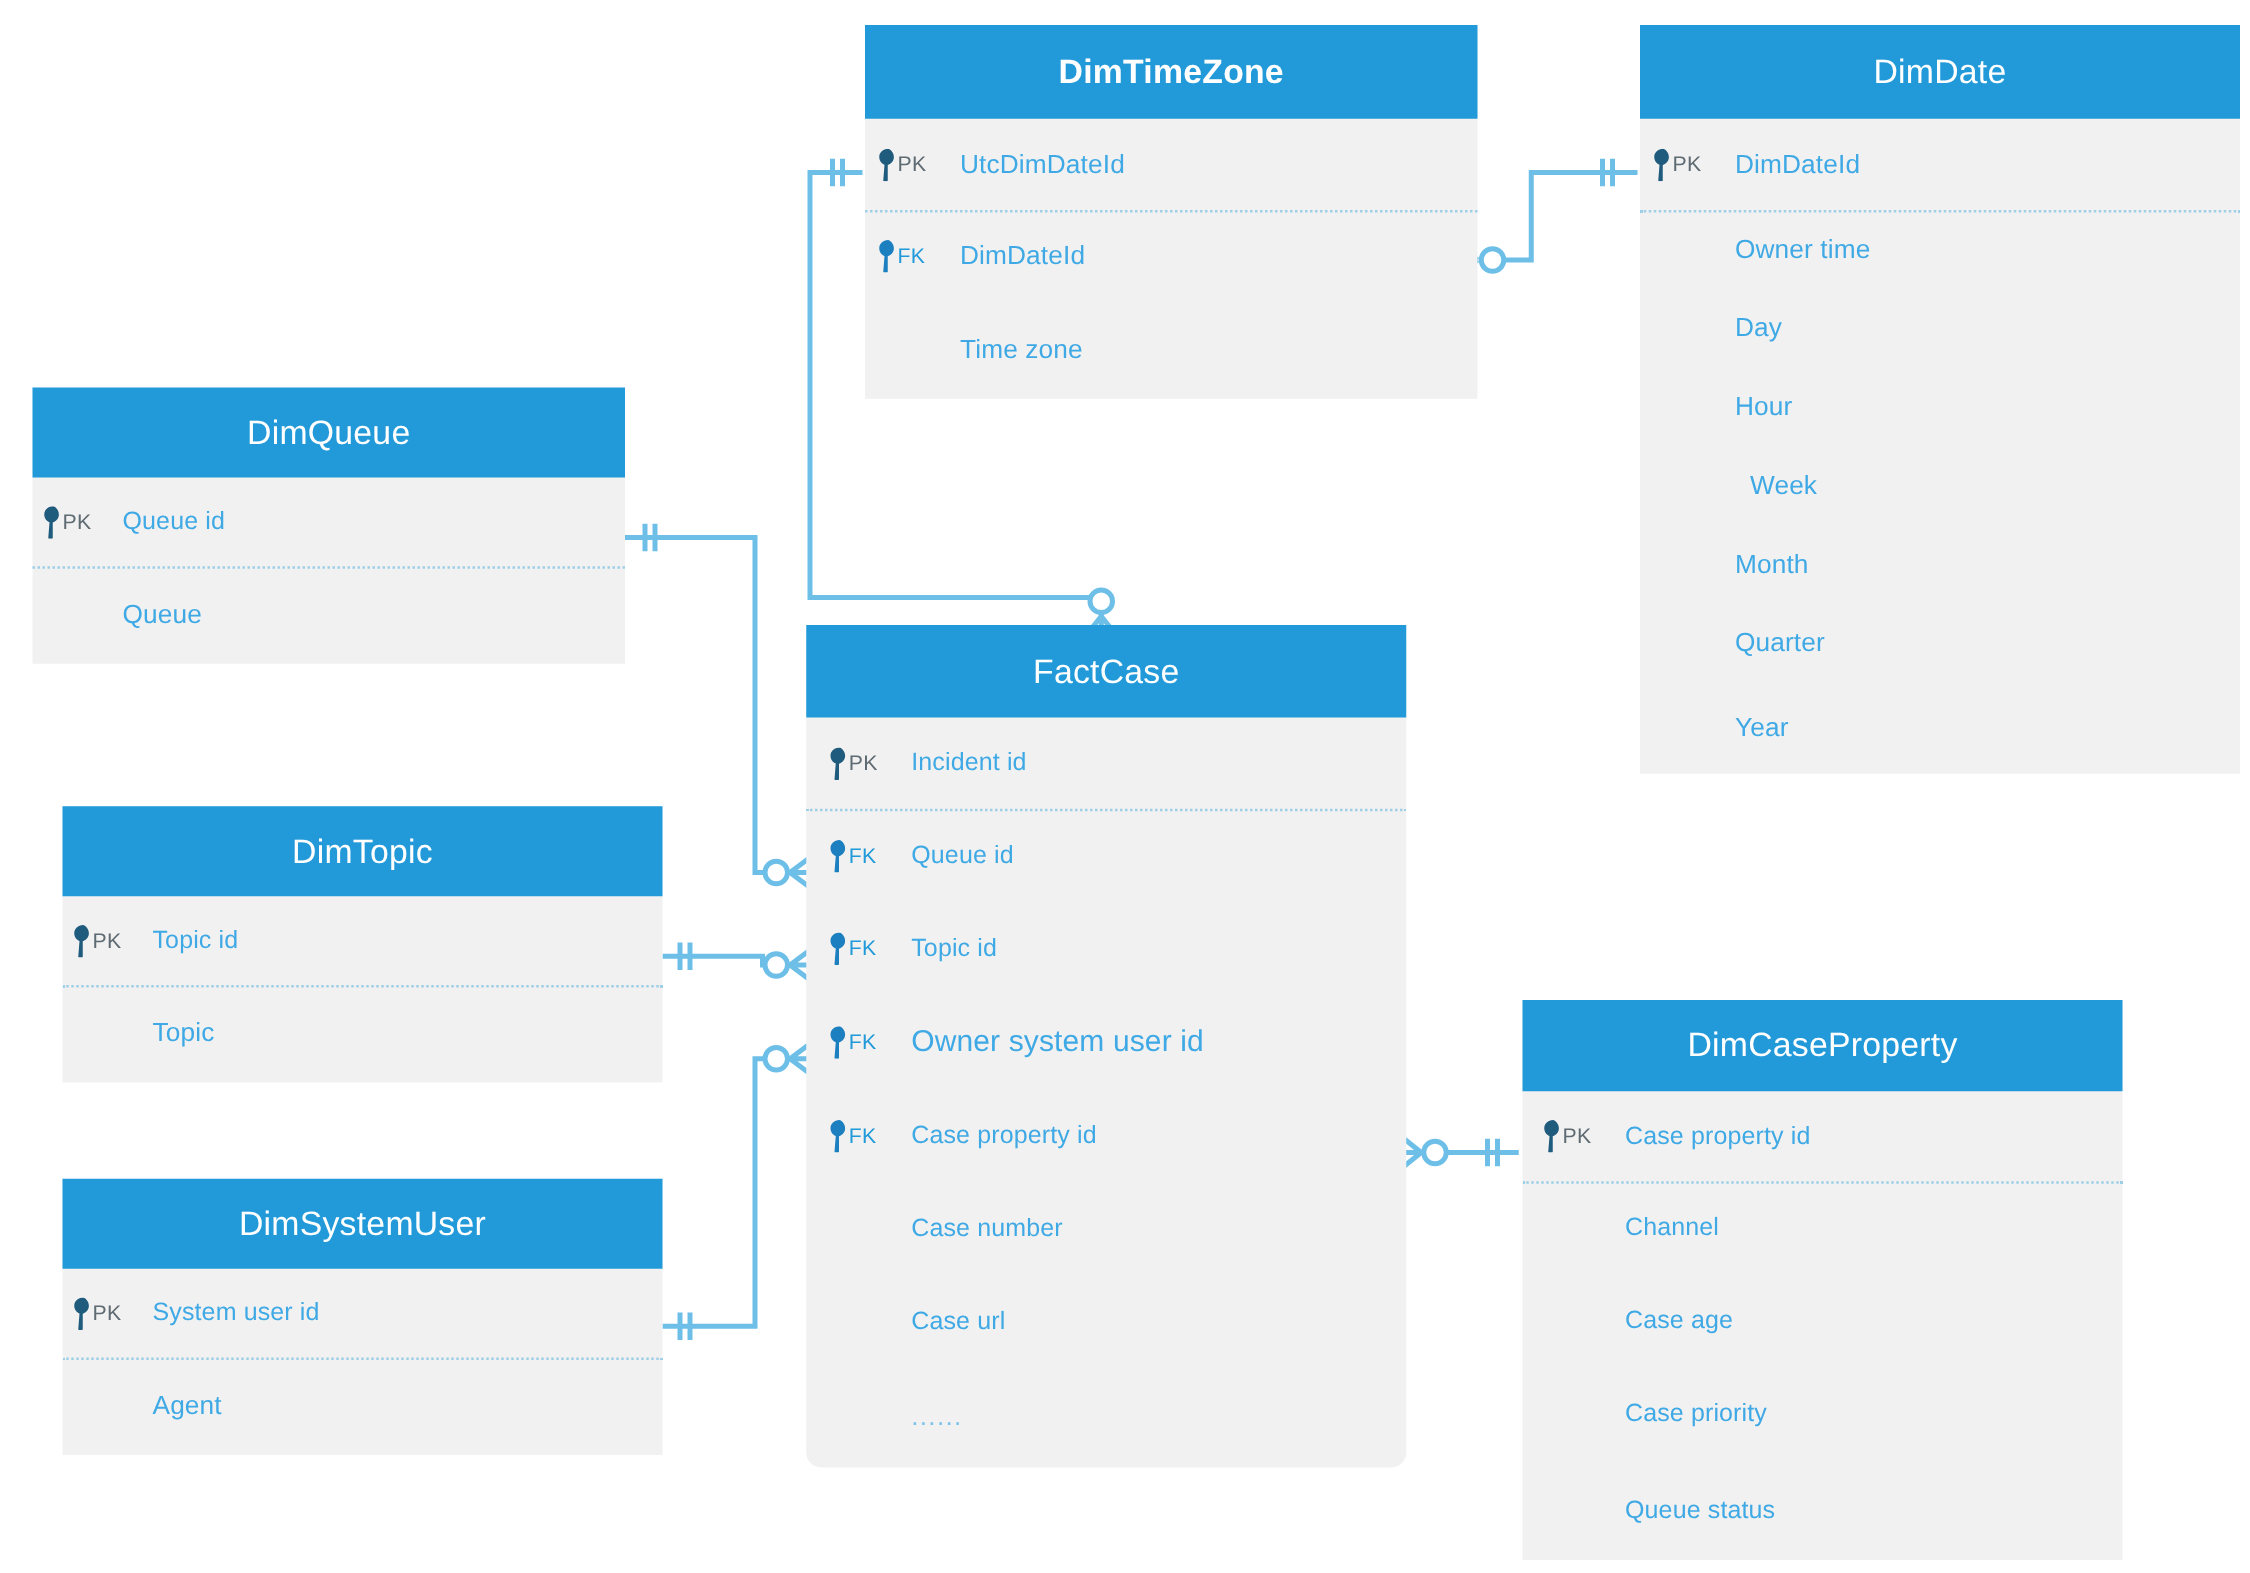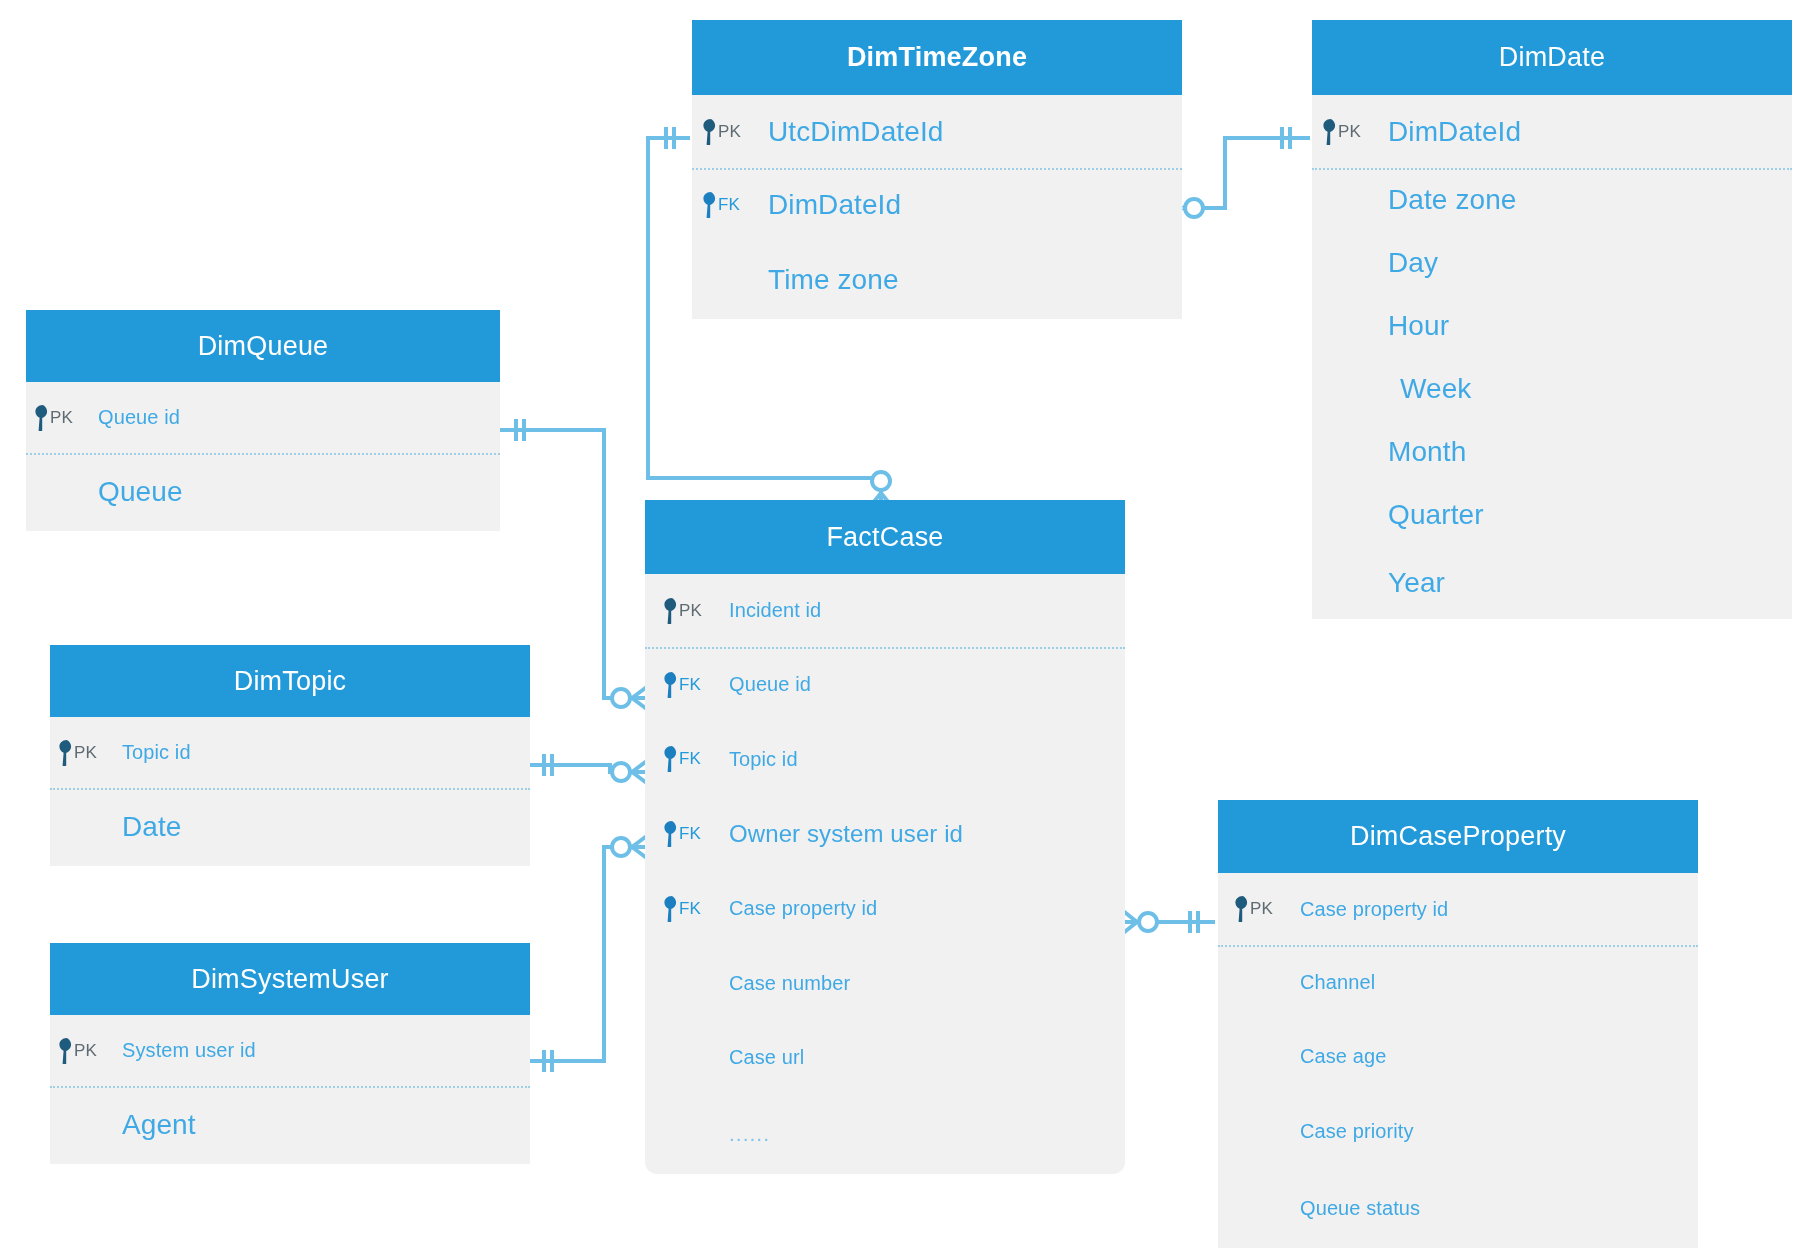--- a/index.html
+++ b/index.html
@@ -73,21 +73,21 @@
   .keyicon svg { display: block; }
   .keytag {
     font-size: 17px;
     color: #5f6b72;
     margin-left: -1px;
     letter-spacing: 0.2px;
     font-weight: 400;
   }
   .keytag.fk { color: #229ada; }
   .attr-name {
-    font-size: 28px;
+    font-size: 21px;
     color: #3fa9e5;
     letter-spacing: 0.1px;
     white-space: nowrap;
   }
   .attr-row.no-key .attr-name { }
   .sep {
     position: absolute;
     left: 0;
     right: 0;
     border-top: 2px dotted #9ecfe8;
@@ -214,21 +214,21 @@
                 <path d="M8.5 0C4.4 0 1.4 3 1.4 6.6c0 2.8 1.7 5.2 4.2 6.2l-1 12.6c0 .4.3.6.6.6h2.3c.4 0 .7-.3.7-.6V13c2.8-.8 4.9-3.3 4.9-6.4C13.1 3 10.1 0 8.5 0z" fill="#1f5b7d"></path>
               </svg>
           </span>
           <span class="keytag">PK</span>
         </div>
         <span class="attr-name">DimDateId</span>
       </div>
       <div class="sep" style="top:148px;"></div>
       <div class="attr-row no-key" style="height:63px;">
         <div class="attr-keycell"></div>
-        <span class="attr-name">Date zone</span>
+        <span class="attr-name">Owner time</span>
       </div>
       <div class="attr-row no-key" style="height:63px;">
         <div class="attr-keycell"></div>
         <span class="attr-name">Day</span>
       </div>
       <div class="attr-row no-key" style="height:63px;">
         <div class="attr-keycell"></div>
         <span class="attr-name">Hour</span>
       </div>
       <div class="attr-row no-key" style="height:63px;padding-left:12px;">
@@ -282,21 +282,21 @@
                 <path d="M8.5 0C4.4 0 1.4 3 1.4 6.6c0 2.8 1.7 5.2 4.2 6.2l-1 12.6c0 .4.3.6.6.6h2.3c.4 0 .7-.3.7-.6V13c2.8-.8 4.9-3.3 4.9-6.4C13.1 3 10.1 0 8.5 0z" fill="#1f5b7d"></path>
               </svg>
           </span>
           <span class="keytag">PK</span>
         </div>
         <span class="attr-name" style="font-size:20px;">Topic id</span>
       </div>
       <div class="sep" style="top:143px;"></div>
       <div class="attr-row no-key" style="height:78px;">
         <div class="attr-keycell" style="width:72px;min-width:72px;"></div>
-        <span class="attr-name">Date</span>
+        <span class="attr-name">Topic</span>
       </div>
     </div>
   </div>
 
   <div class="entity" style="left:50px; top:943px; width:480px;">
     <div class="entity-header" style="height:72px;">DimSystemUser</div>
     <div class="entity-body">
       <div class="attr-row" style="height:71px;">
         <div class="attr-keycell" style="width:72px;min-width:72px;padding-left:8px;">
           <span class="keyicon">

